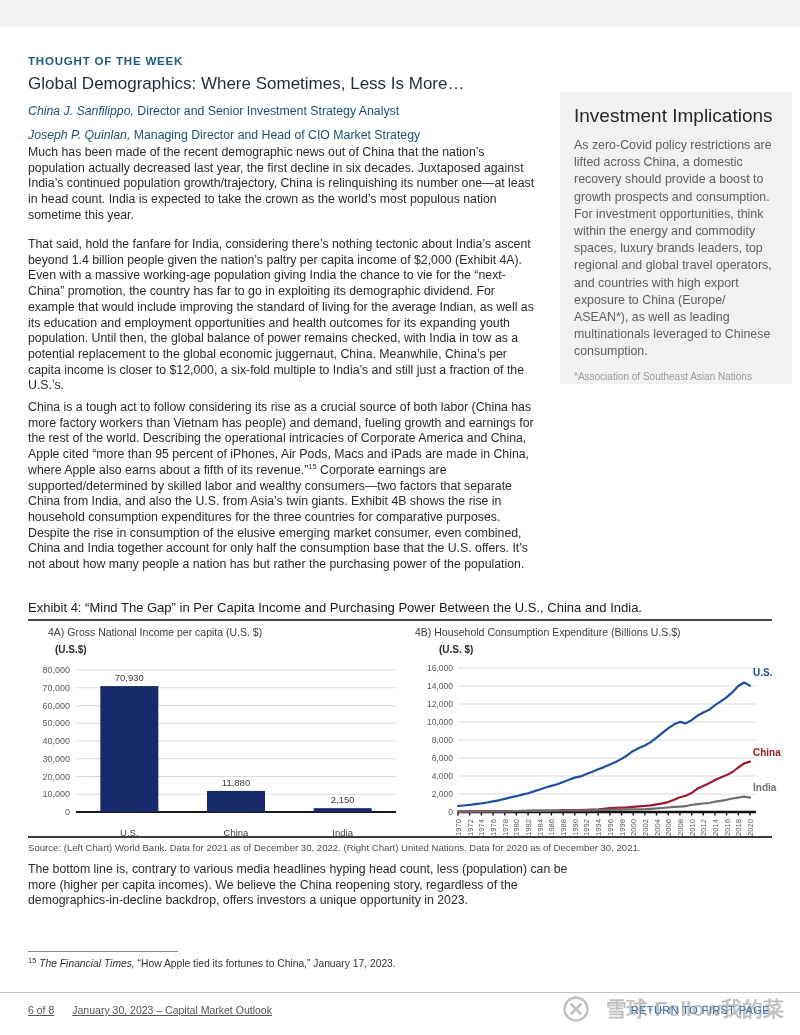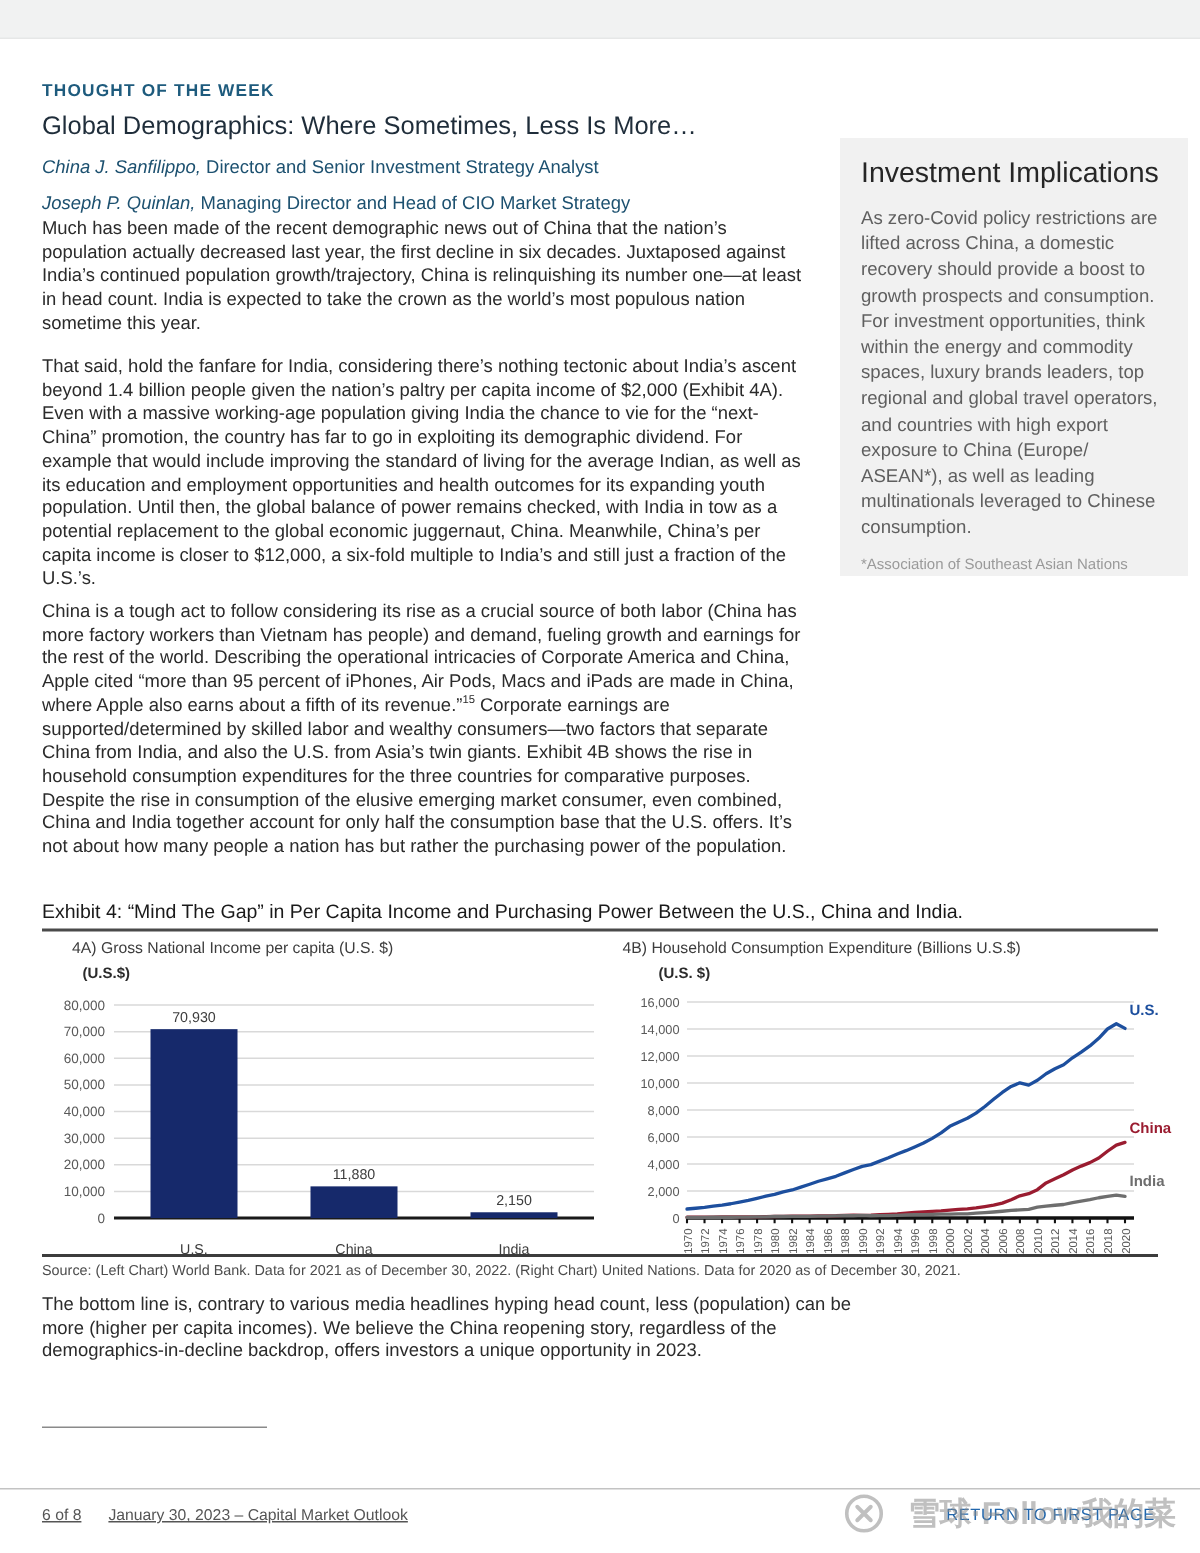--- a/index.html
+++ b/index.html
@@ -187,20 +187,21 @@
           <text x="341" y="134.70000000000002" font-size="10" fill="#6e6e6e" font-weight="bold">India</text>
         </svg></div>
   </div>
 
   <div class="source-rule"></div>
   <p class="source">Source: (Left Chart) World Bank. Data for 2021 as of December 30, 2022. (Right Chart) United Nations. Data for 2020 as of December 30, 2021.</p>
 
   <p class="para bottomline" style="width:560px;">The bottom line is, contrary to various media headlines hyping head count, less (population) can be more (higher per capita incomes). We believe the China reopening story, regardless of the demographics-in-decline backdrop, offers investors a unique opportunity in 2023.</p>
 
   <div class="footnote-rule"></div>
+  <p class="footnote"><sup class="fn">15</sup> <span class="it">The Financial Times,</span><span> “How Apple tied its fortunes to China,” January 17, 2023.</span></p>
 
   <div class="footer-rule"></div>
   <div class="footer-left">
     <span class="pg">6 of 8</span><span>January 30, 2023 – Capital Market Outlook</span>
   </div>
   <a class="return-link" href="#">RETURN TO FIRST PAGE</a>
   <div class="watermark">
     <svg width="28" height="28" viewBox="0 0 28 28">
       <circle cx="14" cy="14" r="11.5" fill="none" stroke="rgba(140,140,140,.55)" stroke-width="2.4"></circle>
       <path d="M9.5 9.5 L18.5 18.5 M18.5 9.5 L9.5 18.5" fill="none" stroke="rgba(140,140,140,.55)" stroke-width="2.6" stroke-linecap="round"></path>

